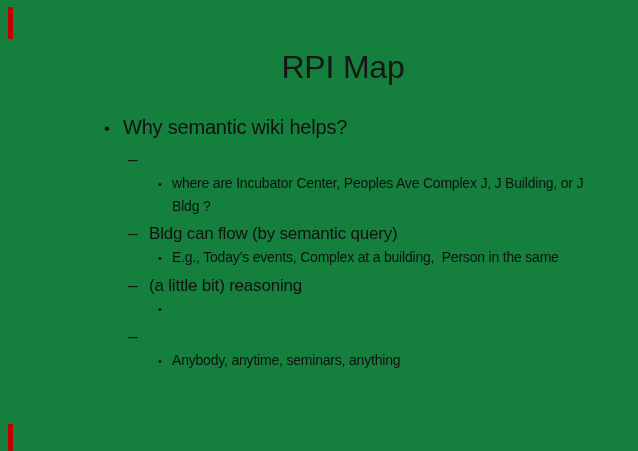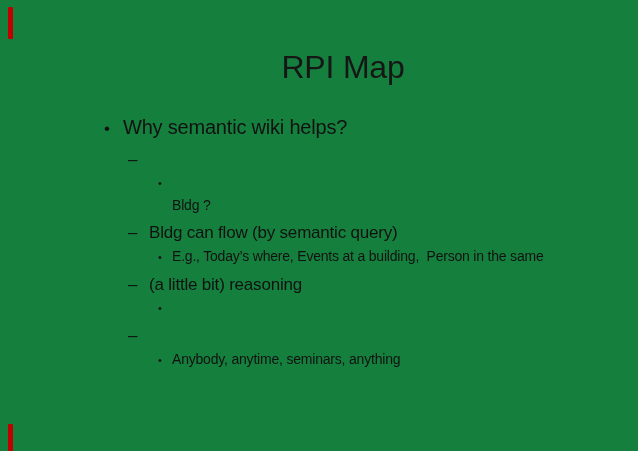--- a/index.html
+++ b/index.html
@@ -83,32 +83,33 @@
     <div class="row l1">
       <span class="glyph">•</span>
       <span class="txt">Why semantic wiki helps?</span>
     </div>
 
     <div class="row l2">
       <span class="glyph">–</span>
     </div>
     <div class="row l3">
       <span class="glyph">•</span>
+      <span class="txt">where are Incubator Center, Peoples Ave Complex J, J Building, or J</span>
     </div>
     <div class="row l3 cont-line">
       <span class="txt">Bldg ?</span>
     </div>
 
     <div class="row l2">
       <span class="glyph">–</span>
       <span class="txt">Bldg can flow (by semantic query)</span>
     </div>
     <div class="row l3">
       <span class="glyph">•</span>
-      <span class="txt">E.g., Today’s where, Events at a building,  Person in the same</span>
+      <span class="txt">E.g., Today’s events, Complex at a building,  Person in the same</span>
     </div>
 
     <div class="row l2">
       <span class="glyph">–</span>
       <span class="txt">(a little bit) reasoning</span>
     </div>
     <div class="row l3">
       <span class="glyph">•</span>
     </div>
 

